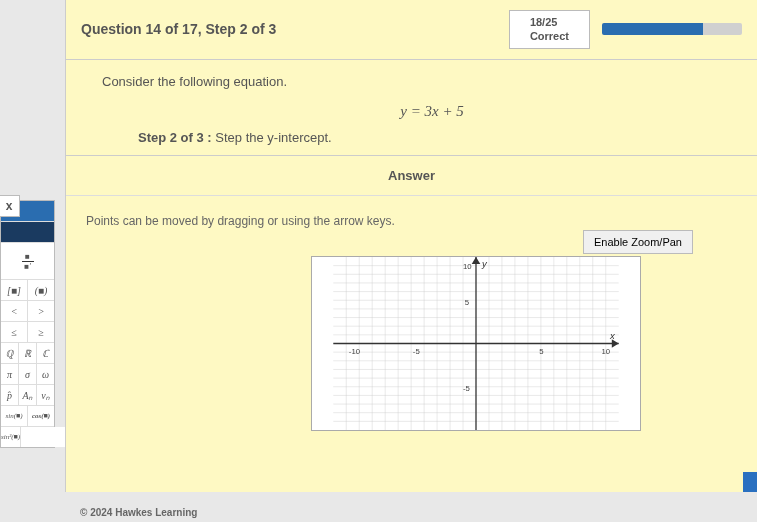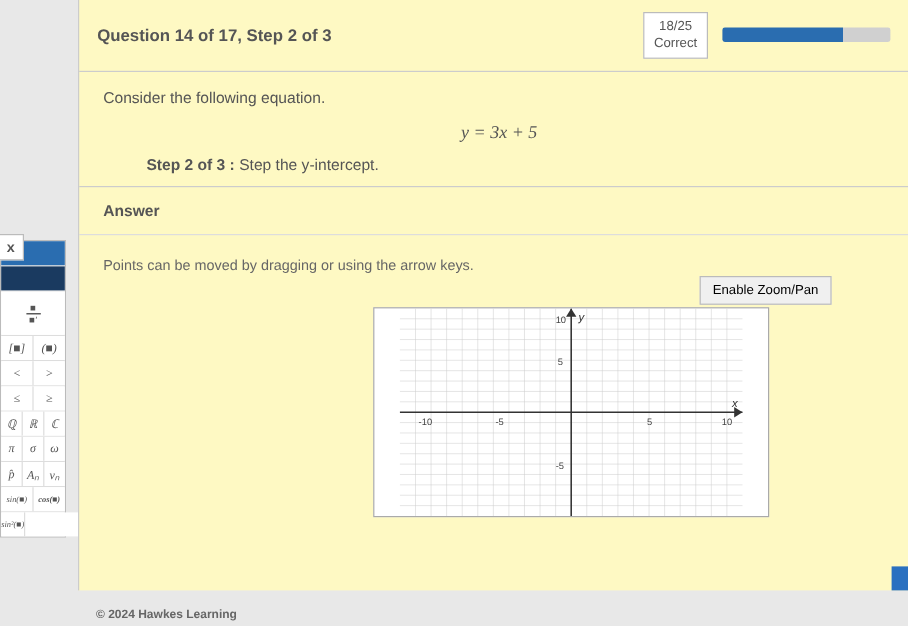--- a/index.html
+++ b/index.html
@@ -25,52 +25,53 @@
       display: flex;
       align-items: center;
       padding: 10px 15px;
       border-bottom: 1px solid #ccc;
       gap: 12px;
     }
     .question-title { font-weight: bold; font-size: 14px; flex: 1; }
     .score-box {
       border: 1px solid #bbb;
       background: #fff;
-      padding: 4px 8px;
-      text-align: center;
+      padding: 4px 20px;
       font-size: 11px;
       line-height: 1.3;
+      font-weight: bold;
     }
     .progress-bar {
       width: 140px;
       height: 12px;
       background: linear-gradient(to right, #2a6db0 72%, #d0d0d0 72%);
       border-radius: 2px;
     }
     .body-section {
-      padding: 14px 20px 10px 20px;
+      padding: 14px 20px 10px 36px;
       border-bottom: 1px solid #ccc;
       font-size: 13px;
     }
     .equation {
       text-align: center;
       font-style: italic;
       font-family: 'Times New Roman', serif;
       font-size: 15px;
       padding: 14px 0 4px 0;
       margin-left: 280px;
       width: 100px;
     }
     .step-line { font-size: 13px; margin-top: 6px; }
     .step-line b { font-weight: bold; margin-left: 36px; }
     .answer-header {
       padding: 12px 20px;
       font-weight: bold;
       font-size: 13px;
       border-bottom: 1px solid #ddd;
+      text-align: center;
     }
     .answer-body { padding: 18px 20px 0 20px; font-size: 12px; position: relative; }
     .hint { color: #666; margin-bottom: 6px; }
     .graph-wrap {
       position: relative;
       margin-left: 225px;
       margin-top: 4px;
       width: 322px;
     }
     .zoom-btn {

